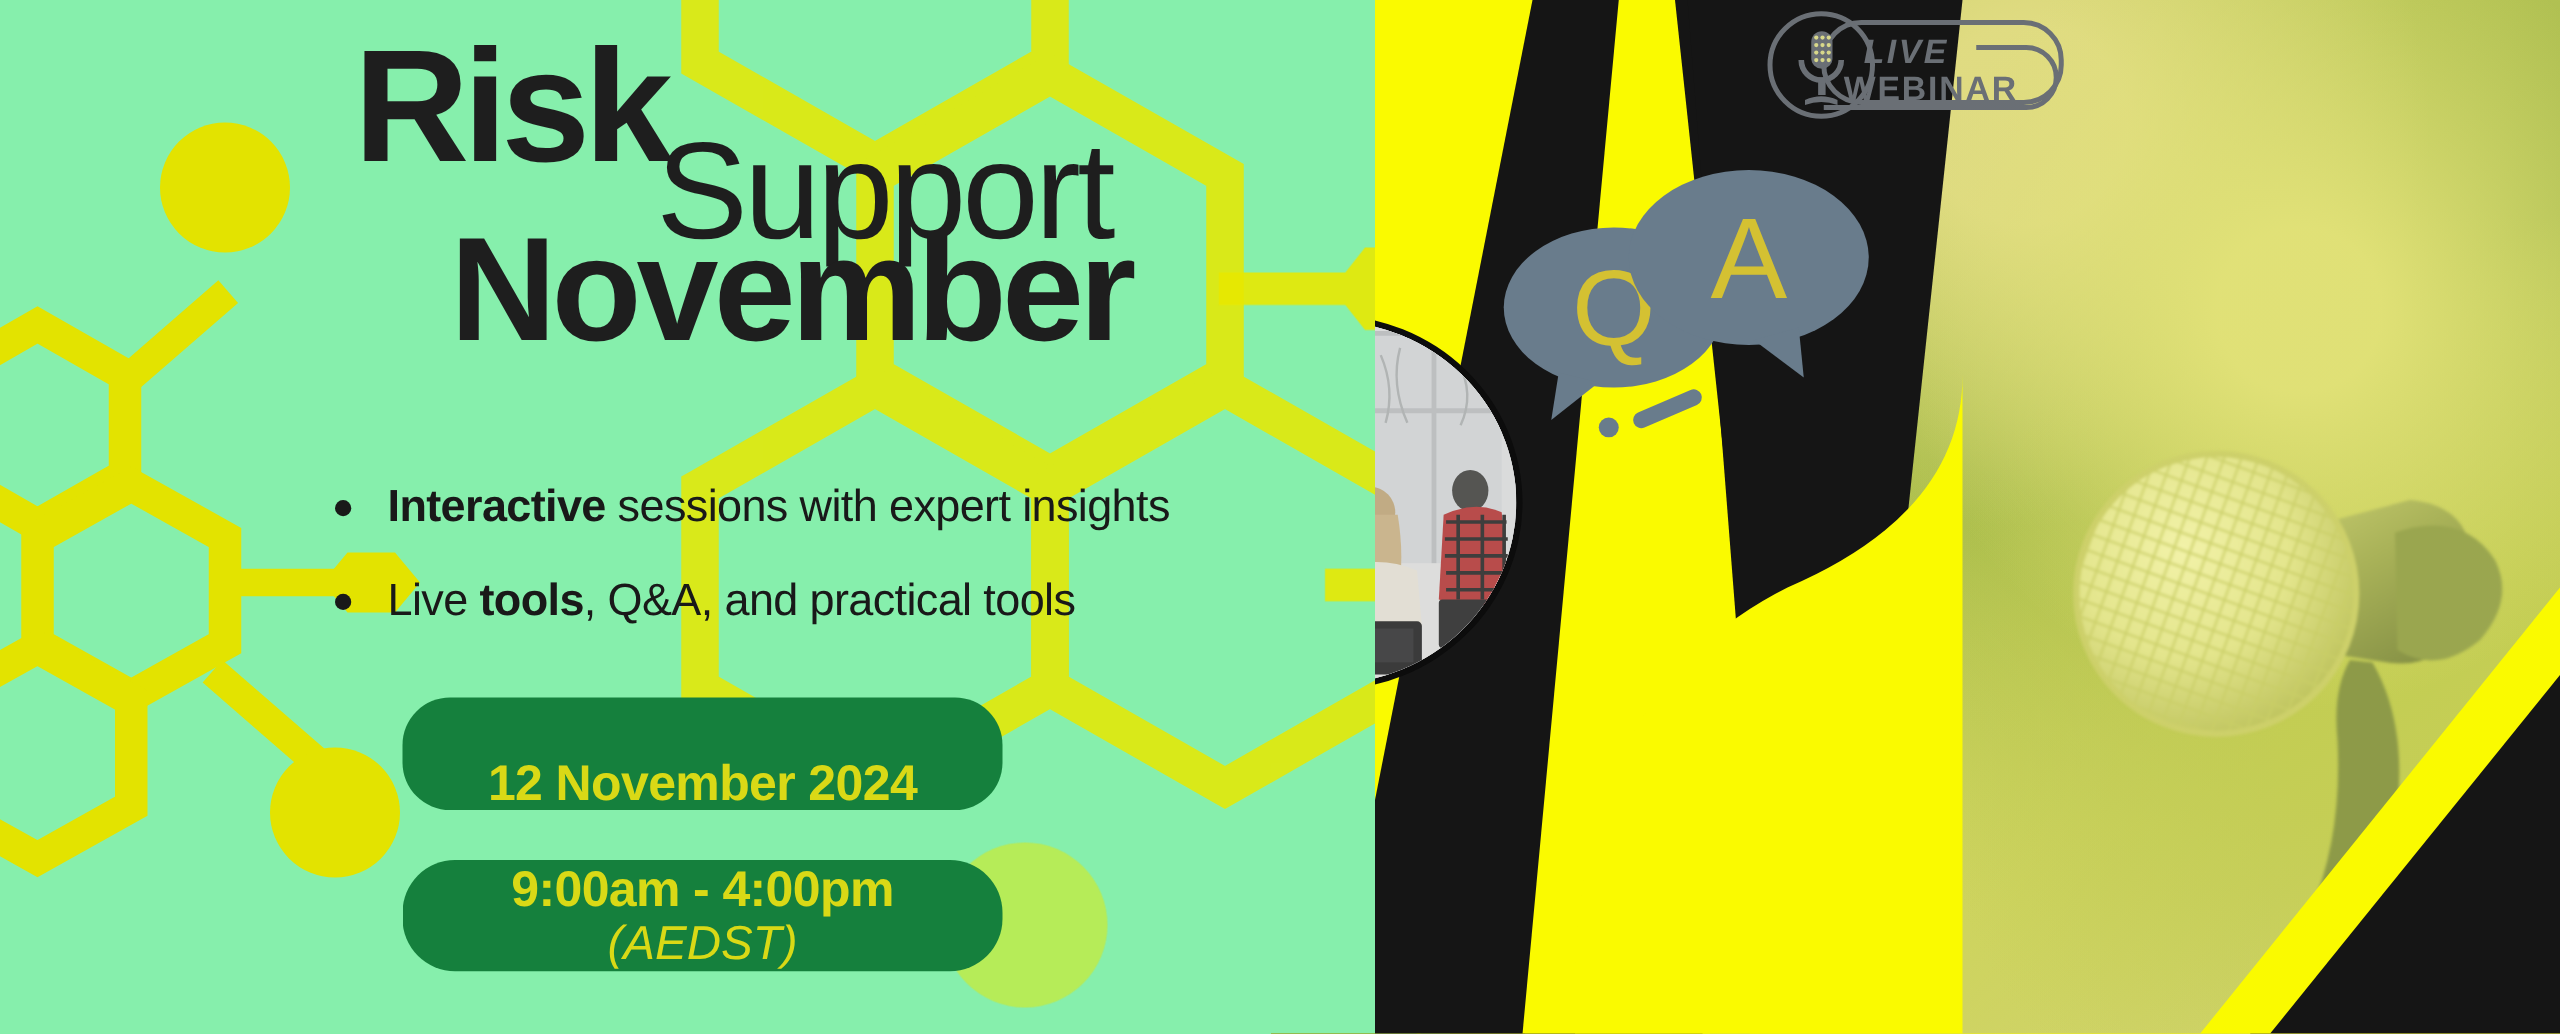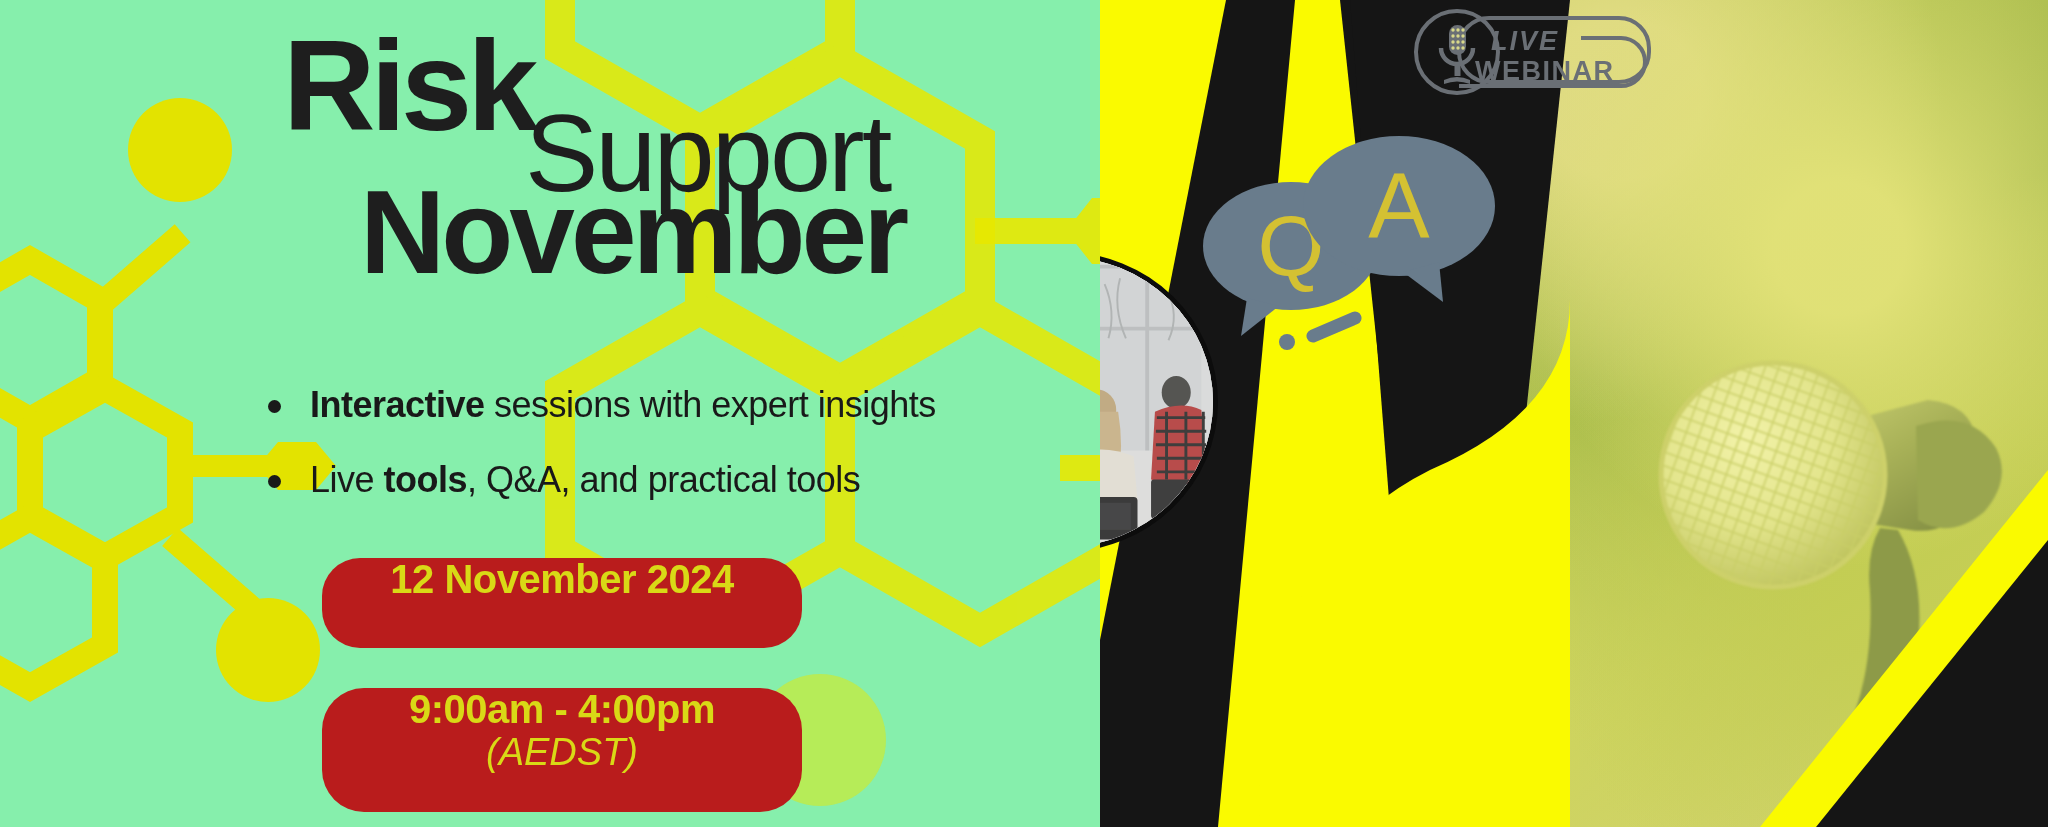--- a/index.html
+++ b/index.html
@@ -30,25 +30,25 @@
   }
 
   
   .bullets{position:absolute;left:310px;top:385px;width:830px;}
   .bullet-row{position:relative;margin-bottom:35px;font-size:36px;color:#191919;line-height:1.1;letter-spacing:-0.5px;font-weight:400;}
   .bullet-dot{position:absolute;left:-42px;top:15px;width:13px;height:13px;border-radius:50%;background:#191919;}
   .bullet-row b{font-weight:700;}
 
   
   .pill{
-    position:absolute;background:#b91c1c;border-radius:38px;
-    display:flex;flex-direction:column;align-items:center;justify-content:flex-start;
+    position:absolute;background:#15803d;border-radius:38px;
+    display:flex;flex-direction:column;align-items:center;justify-content:flex-end;
   }
   #pill-date{left:322px;top:558px;width:480px;height:90px;}
-  #pill-time{left:322px;top:688px;width:480px;height:124px;border-radius:42px;}
+  #pill-time{left:322px;top:688px;width:480px;height:89px;border-radius:42px;}
   .pill-main{font-size:40px;font-weight:700;color:#D9D916;letter-spacing:-0.5px;line-height:1.05;}
   .pill-sub{font-size:38px;font-weight:400;font-style:italic;color:#D9D916;line-height:1.1;margin-top:2px;}
 
   
   .right-zone{position:absolute;left:1100px;top:0;width:948px;height:827px;overflow:hidden;}
 
   
   .photo-bg{position:absolute;left:0;top:0;width:948px;height:827px;
     background:
       radial-gradient(circle at 78% 30%, rgba(226,226,120,.95) 0 7%, rgba(0,0,0,0) 34%),

